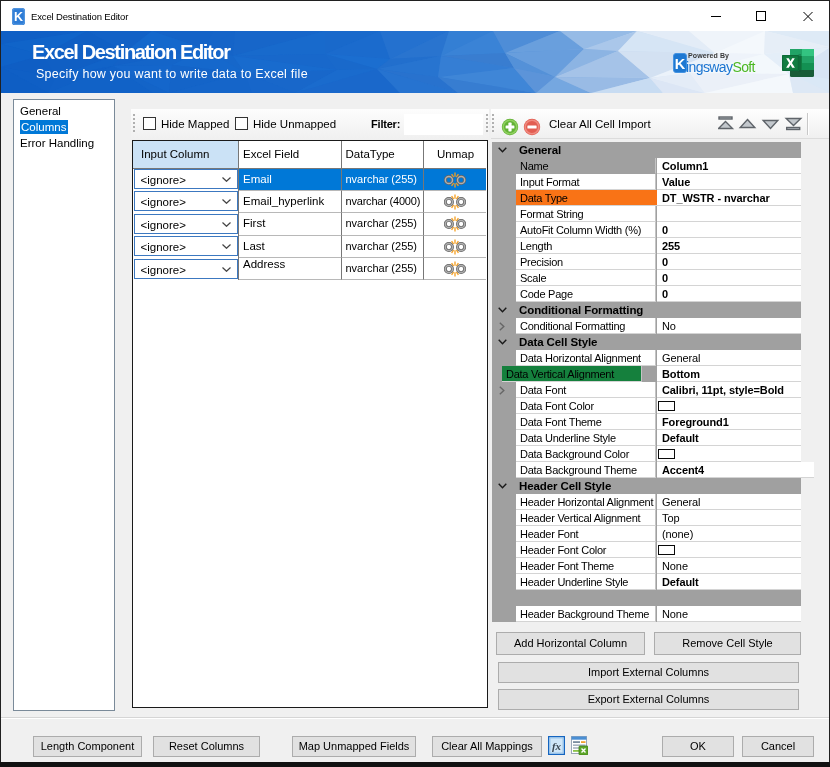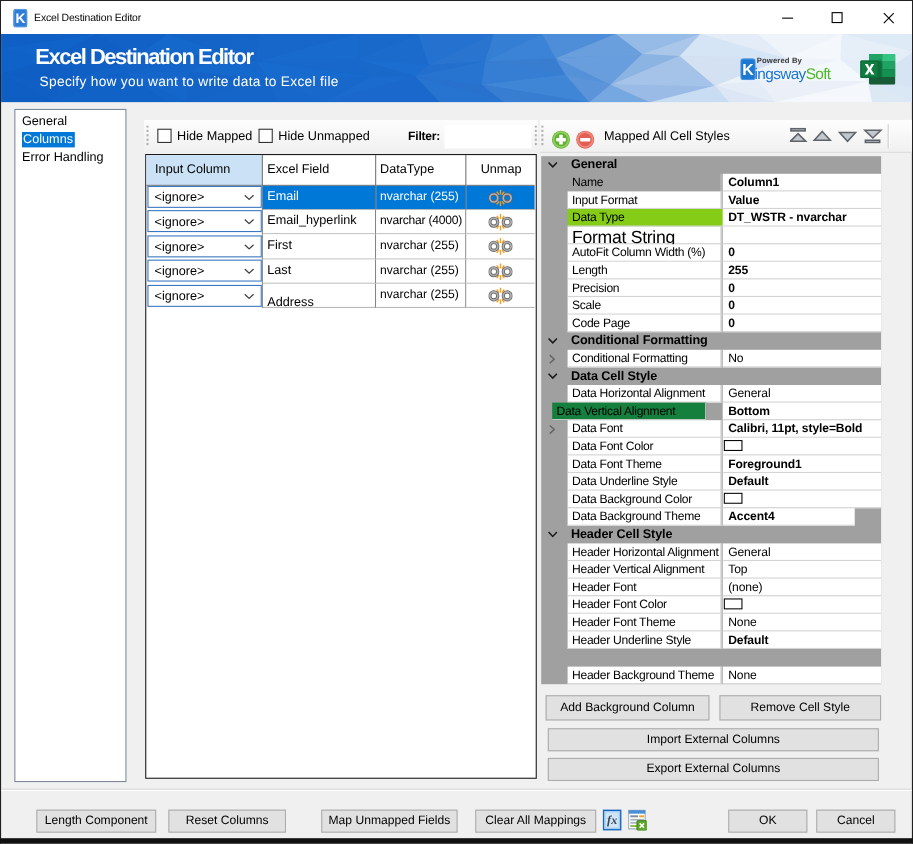--- a/index.html
+++ b/index.html
@@ -326,21 +326,21 @@
       </div>
 <div class="ab" style="left:0;top:117.1px;width:106px;height:22.4px;border-right:1px solid #777">
         <div class="ab" style="left:0.5px;top:0.5px;width:104px;height:20px;background:#fff;border:1px solid #3c78c0">
           <div style="margin:4px 0 0 6px;font-size:11.5px">&lt;ignore&gt;</div>
           <svg class="ab" style="right:6px;top:7px" width="9" height="5" viewBox="0 0 9 5">
             <polyline points="0.5,0.5 4.5,4.3 8.5,0.5" fill="none" stroke="#444" stroke-width="1.2"></polyline>
           </svg>
         </div>
       </div>
 <div class="ab" style="left:106px;top:117.1px;width:102.5px;height:22.4px;background:#fff;border-right:1px solid #777;border-bottom:1px solid #b8b8b8">
-        <div style="margin:11px 0 0 4px;font-size:11.5px;color:#000">Address</div>
+        <div style="margin:0 0 0 4px;font-size:11.5px;color:#000">Address</div>
       </div>
 <div class="ab" style="left:208.5px;top:117.1px;width:82.5px;height:22.4px;background:#fff;border-right:1px solid #777;border-bottom:1px solid #b8b8b8">
         <div style="margin:4px 0 0 4px;font-size:11px;color:#000;white-space:nowrap">nvarchar (255)</div>
       </div>
 <div class="ab" style="left:291px;top:117.1px;width:62px;height:22.4px;background:#fff;border-bottom:1px solid #b8b8b8">
         <div style="margin:3px 0 0 20px"><svg width="22" height="16" viewBox="0 0 22 16">
             <g stroke="#f49f21" stroke-width="1.3" fill="none">
               <line x1="11" y1="0.5" x2="11" y2="4.8"></line>
               <line x1="11" y1="11.2" x2="11" y2="15.5"></line>
               <line x1="7.6" y1="2.2" x2="9.6" y2="5.2"></line>
@@ -372,21 +372,21 @@
     <circle cx="9" cy="9" r="8.2" fill="#62b135"></circle>
     <circle cx="9" cy="9" r="6.8" fill="none" stroke="#8fd05e" stroke-width="1.6"></circle>
     <rect x="4.6" y="7.4" width="8.8" height="3.2" rx="0.6" fill="#fff"></rect>
     <rect x="7.4" y="4.6" width="3.2" height="8.8" rx="0.6" fill="#fff"></rect>
   </svg>
   <svg class="ab" style="left:31.5px;top:9px" width="18" height="18" viewBox="0 0 18 18">
     <circle cx="9" cy="9" r="8.2" fill="#e25d52"></circle>
     <circle cx="9" cy="9" r="6.8" fill="none" stroke="#ef8a7f" stroke-width="1.6"></circle>
     <rect x="4.4" y="7.4" width="9.2" height="3.2" rx="0.6" fill="#fff"></rect>
   </svg>
-  <div class="ab" style="left:58px;top:9px;font-size:11.5px">Mapped All Cell Styles</div>
+  <div class="ab" style="left:58px;top:9px;font-size:11.5px">Clear All Cell Import</div>
   <svg class="ab" style="left:227px;top:6px" width="85" height="18" viewBox="0 0 85 18">
     <g stroke="#5f646a" stroke-width="1.4" fill="#c3c8cd">
       <rect x="1" y="2" width="13" height="2"></rect>
       <polygon points="7.5,6.5 14.5,13.5 0.5,13.5"></polygon>
       <polygon points="29.5,4.5 36.8,12.5 22.2,12.5"></polygon>
       <polygon points="45.2,5.5 59.8,5.5 52.5,13.5"></polygon>
       <polygon points="68.2,3.5 82.8,3.5 75.5,10.5"></polygon>
       <rect x="68.7" y="12.5" width="13" height="2"></rect>
     </g>
   </svg>
@@ -411,30 +411,30 @@
       </div>
 <div class="ab" style="left:0;top:32px;width:309px;height:16px">
         <div class="ab" style="left:24px;top:0;width:140px;height:16px;background:#fff;border-bottom:1px solid #d4d4d4;border-right:1px solid #c4c4c4">
           <div style="margin:2px 0 0 4px;font-size:11px;letter-spacing:-0.25px;white-space:nowrap">Input Format</div>
         </div>
         <div class="ab" style="left:165px;top:0;width:144px;height:16px;background:#fff;border-bottom:1px solid #d4d4d4">
           <div style="margin:2px 0 0 5px;font-size:11px;font-weight:bold;white-space:nowrap;letter-spacing:-0.1px">Value</div>
         </div>
       </div>
 <div class="ab" style="left:0;top:48px;width:309px;height:16px">
-        <div class="ab" style="left:24px;top:0;width:164px;height:16px;background:#84cc16;border-bottom:1px solid #d4d4d4;border-right:1px solid #c4c4c4">
+        <div class="ab" style="left:24px;top:0;width:164px;height:16px;background:#f97316;border-bottom:1px solid #d4d4d4;border-right:1px solid #c4c4c4">
           <div style="margin:2px 0 0 4px;font-size:11px;letter-spacing:-0.25px;white-space:nowrap">Data Type</div>
         </div>
         <div class="ab" style="left:165px;top:0;width:144px;height:16px;background:#fff;border-bottom:1px solid #d4d4d4">
           <div style="margin:2px 0 10px 5px;font-size:11px;font-weight:bold;white-space:nowrap;letter-spacing:-0.1px">DT_WSTR - nvarchar</div>
         </div>
       </div>
 <div class="ab" style="left:0;top:64px;width:309px;height:16px">
         <div class="ab" style="left:24px;top:0;width:140px;height:16px;background:#fff;border-bottom:1px solid #d4d4d4;border-right:1px solid #c4c4c4">
-          <div style="margin:2px 0 16px 4px;font-size:16px;letter-spacing:-0.25px;white-space:nowrap">Format String</div>
+          <div style="margin:2px 0 16px 4px;font-size:11px;letter-spacing:-0.25px;white-space:nowrap">Format String</div>
         </div>
         <div class="ab" style="left:165px;top:0;width:144px;height:16px;background:#fff;border-bottom:1px solid #d4d4d4">
           <div style="margin:2px 0 0 5px;font-size:11px;font-weight:normal;white-space:nowrap;letter-spacing:-0.1px"></div>
         </div>
       </div>
 <div class="ab" style="left:0;top:80px;width:309px;height:16px">
         <div class="ab" style="left:24px;top:0;width:140px;height:16px;background:#fff;border-bottom:1px solid #d4d4d4;border-right:1px solid #c4c4c4">
           <div style="margin:2px 0 0 4px;font-size:11px;letter-spacing:-0.25px;white-space:nowrap">AutoFit Column Width (%)</div>
         </div>
         <div class="ab" style="left:165px;top:0;width:144px;height:16px;background:#fff;border-bottom:1px solid #d4d4d4">
@@ -552,21 +552,21 @@
           <div style="margin:2px 0 0 4px;font-size:11px;letter-spacing:-0.25px;white-space:nowrap">Data Background Color</div>
         </div>
         <div class="ab" style="left:165px;top:0;width:144px;height:16px;background:#fff;border-bottom:1px solid #d4d4d4">
           <div style="margin:2px 0 0 5px;font-size:11px;font-weight:normal;white-space:nowrap;letter-spacing:-0.1px"><span class="swatch"></span></div>
         </div>
       </div>
 <div class="ab" style="left:0;top:320px;width:309px;height:16px">
         <div class="ab" style="left:24px;top:0;width:140px;height:16px;background:#fff;border-bottom:1px solid #d4d4d4;border-right:1px solid #c4c4c4">
           <div style="margin:2px 0 0 4px;font-size:11px;letter-spacing:-0.25px;white-space:nowrap">Data Background Theme</div>
         </div>
-        <div class="ab" style="left:165px;top:0;width:120px;height:16px;background:#fff;border-bottom:1px solid #d4d4d4">
+        <div class="ab" style="left:165px;top:0;width:157px;height:16px;background:#fff;border-bottom:1px solid #d4d4d4">
           <div style="margin:2px 0 0 5px;font-size:11px;font-weight:bold;white-space:nowrap;letter-spacing:-0.1px">Accent4</div>
         </div>
       </div>
 <div class="ab" style="left:0;top:336px;width:309px;height:16px">
         <svg class="ab" style="left:6px;top:5px" width="9" height="6" viewBox="0 0 9 6">
           <polyline points="0.7,0.7 4.5,4.7 8.3,0.7" fill="none" stroke="#1a1a1a" stroke-width="1.4"></polyline>
         </svg>
         <div class="ab" style="left:27px;top:2px;font-weight:bold;font-size:11.5px;letter-spacing:-0.1px">Header Cell Style</div>
       </div>
 <div class="ab" style="left:0;top:352px;width:309px;height:16px">
@@ -620,21 +620,21 @@
 <div class="ab" style="left:0;top:464px;width:309px;height:16px">
         <div class="ab" style="left:24px;top:0;width:140px;height:16px;background:#fff;border-bottom:1px solid #d4d4d4;border-right:1px solid #c4c4c4">
           <div style="margin:2px 0 0 4px;font-size:11px;letter-spacing:-0.25px;white-space:nowrap">Header Background Theme</div>
         </div>
         <div class="ab" style="left:165px;top:0;width:144px;height:16px;background:#fff;border-bottom:1px solid #d4d4d4">
           <div style="margin:2px 0 0 5px;font-size:11px;font-weight:normal;white-space:nowrap;letter-spacing:-0.1px">None</div>
         </div>
       </div>
 </div>
 
-<div class="btn" style="left:495px;top:631px;width:149px;height:23px;line-height:21px">Add Background Column</div>
+<div class="btn" style="left:495px;top:631px;width:149px;height:23px;line-height:21px">Add Horizontal Column</div>
 <div class="btn" style="left:653px;top:631px;width:147px;height:23px;line-height:21px">Remove Cell Style</div>
 <div class="btn" style="left:497px;top:661px;width:301px;height:21px;line-height:19px">Import External Columns</div>
 <div class="btn" style="left:497px;top:688px;width:301px;height:21px;line-height:19px">Export External Columns</div>
 
 <div class="ab" style="left:0;top:716px;width:828px;height:1px;background:#d5d5d5"></div>
 <div class="ab" style="left:0;top:717px;width:828px;height:1px;background:#fff"></div>
 <div class="btn" style="left:32px;top:735px;width:109px;height:21px;line-height:19px">Length Component</div>
 <div class="btn" style="left:152px;top:735px;width:107px;height:21px;line-height:19px">Reset Columns</div>
 <div class="btn" style="left:291px;top:735px;width:124px;height:21px;line-height:19px">Map Unmapped Fields</div>
 <div class="btn" style="left:431px;top:735px;width:110px;height:21px;line-height:19px">Clear All Mappings</div>

